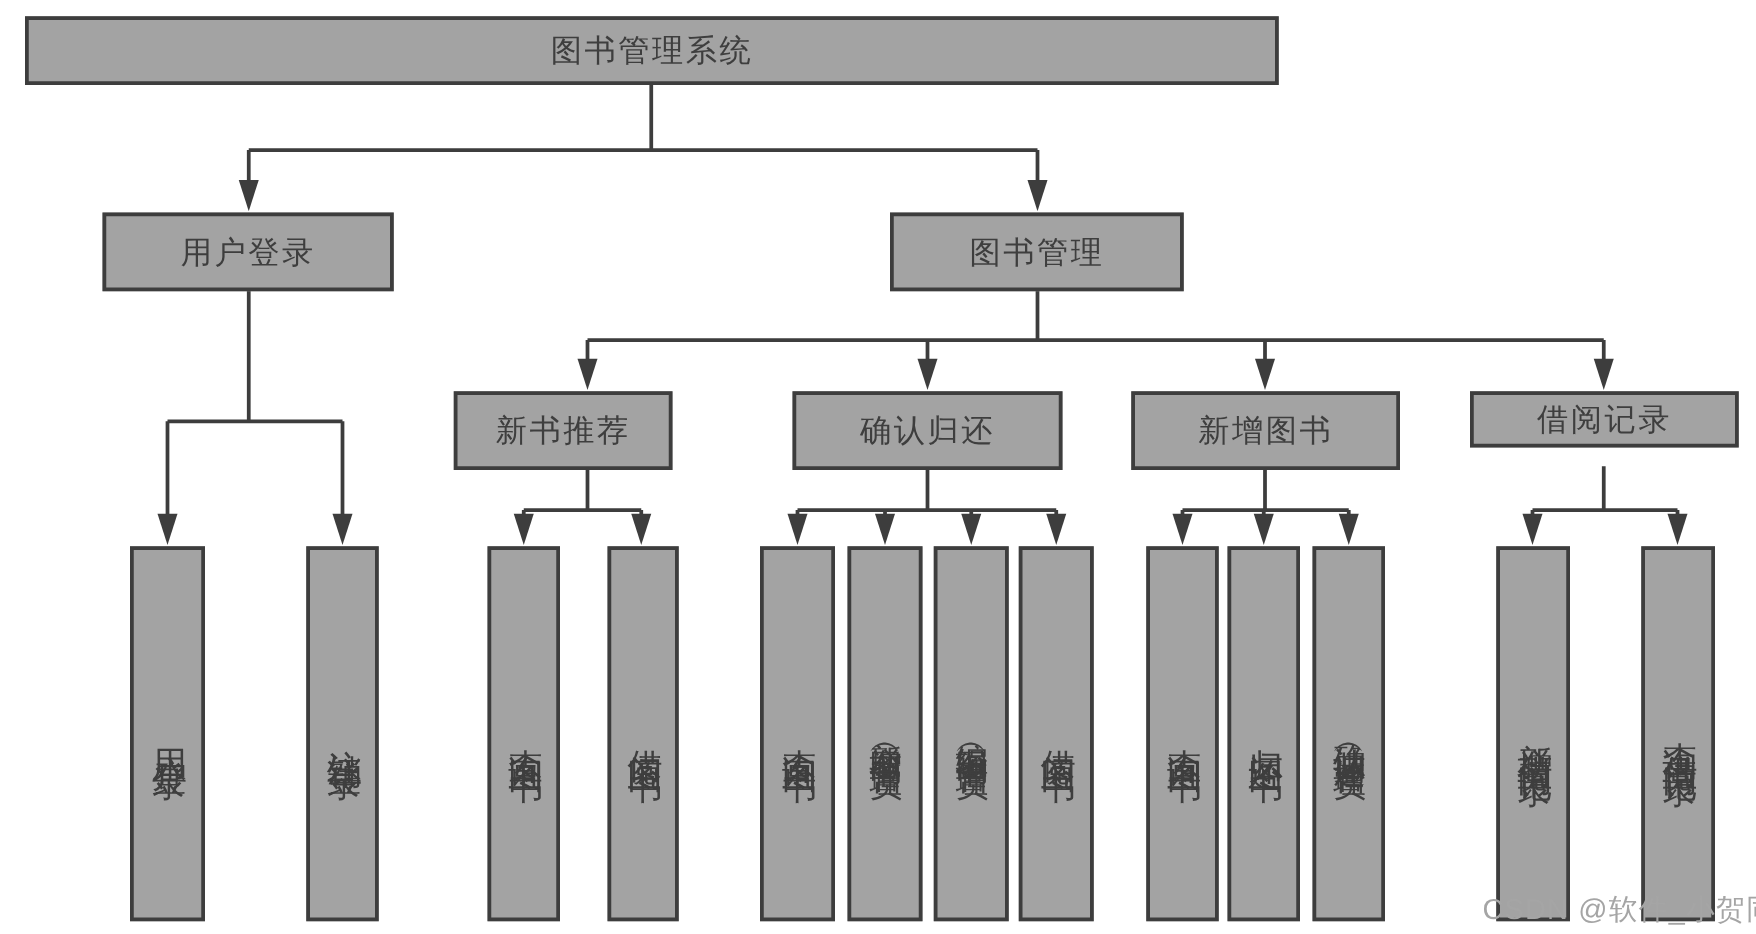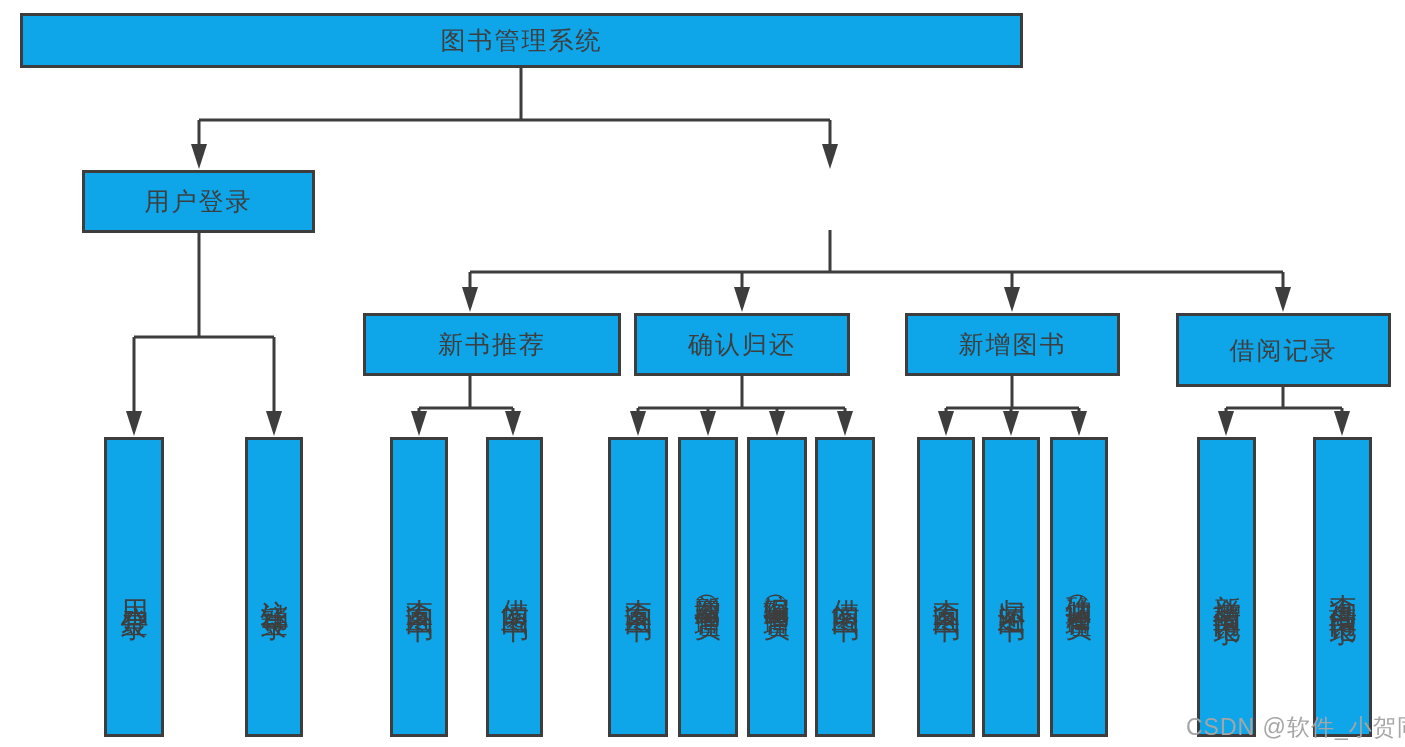--- a/index.html
+++ b/index.html
@@ -6,24 +6,25 @@
   html, body { background: #ffffff; }
   body {
     width: 1405px; height: 747px;
     position: relative; overflow: hidden;
     font-family: "Liberation Sans", sans-serif;
   }
   .canvas { position: absolute; left: 0; top: 0; width: 1405px; height: 747px; background: #ffffff; }
   svg.wires { position: absolute; left: 0; top: 0; z-index: 1; }
   .node {
     position: absolute; z-index: 2;
-    background: #0ea5e9;
+    background: #a3a3a3;
     border: 3px solid #3d3d3d;
     display: flex; align-items: center; justify-content: center;
     color: #3e3e3e;
+    font-family: Liberation Serif, serif;
   }
   .hnode { font-size: 25px; letter-spacing: 2px; }
   .vnode span {
     writing-mode: vertical-rl;
     text-orientation: mixed;
     font-size: 28px;
     letter-spacing: 5px;
     line-height: 1;
     color: #3e3e3e;
   }
@@ -70,25 +71,26 @@
       <polygon points="1003,411 1019,411 1011,436"></polygon>
       <polygon points="1071,411 1087,411 1079,436"></polygon>
       <polygon points="1218,411 1234,411 1226,436"></polygon>
       <polygon points="1334,411 1350,411 1342,436"></polygon>
     </g>
   </svg>
 
   <div class="node hnode" style="left:20px;top:13px;width:1003px;height:55px">图书管理系统</div>
 
   <div class="node hnode" style="left:82px;top:170px;width:233px;height:63px">用户登录</div>
+  <div class="node hnode" style="left:712px;top:170px;width:235px;height:63px">图书管理</div>
 
-  <div class="node hnode" style="left:363px;top:313px;width:258px;height:63px">新书推荐</div>
+  <div class="node hnode" style="left:363px;top:313px;width:175px;height:63px">新书推荐</div>
   <div class="node hnode" style="left:634px;top:313px;width:216px;height:63px">确认归还</div>
   <div class="node hnode" style="left:905px;top:313px;width:215px;height:63px">新增图书</div>
-  <div class="node hnode" style="left:1176px;top:313px;width:215px;height:74px">借阅记录</div>
+  <div class="node hnode" style="left:1176px;top:313px;width:215px;height:45px">借阅记录</div>
 
   <div class="node vnode" style="left:104px;top:437px;width:60px;height:300px">
     <span>用户登录</span>
   </div>
   <div class="node vnode" style="left:245px;top:437px;width:58px;height:300px">
     <span>注销登录</span>
   </div>
 
   <div class="node vnode" style="left:390px;top:437px;width:58px;height:300px">
     <span>查询图书</span>

